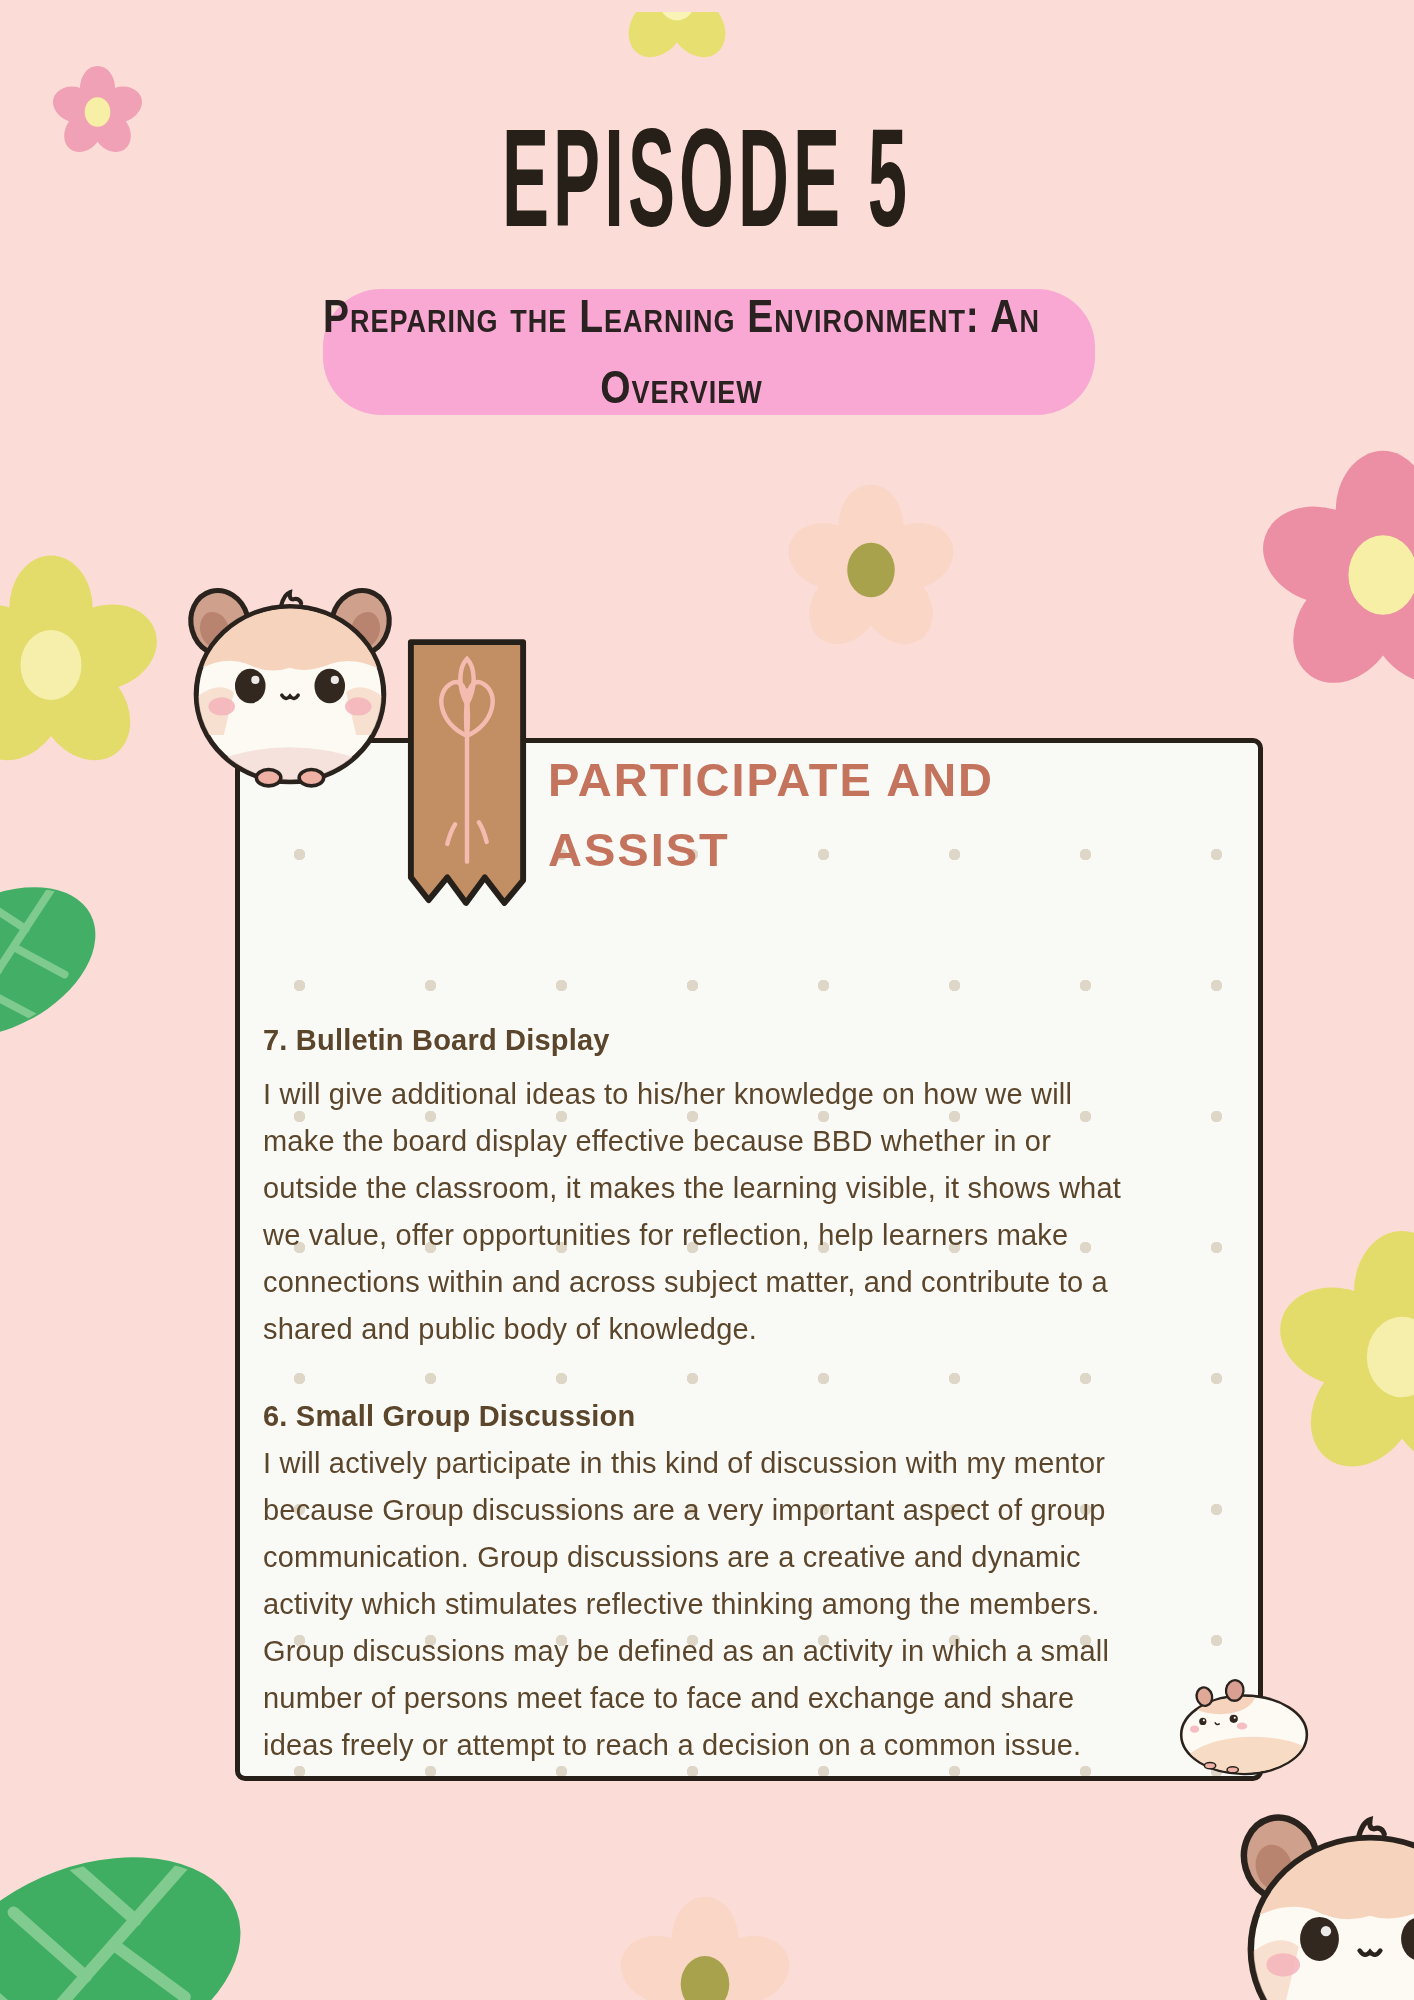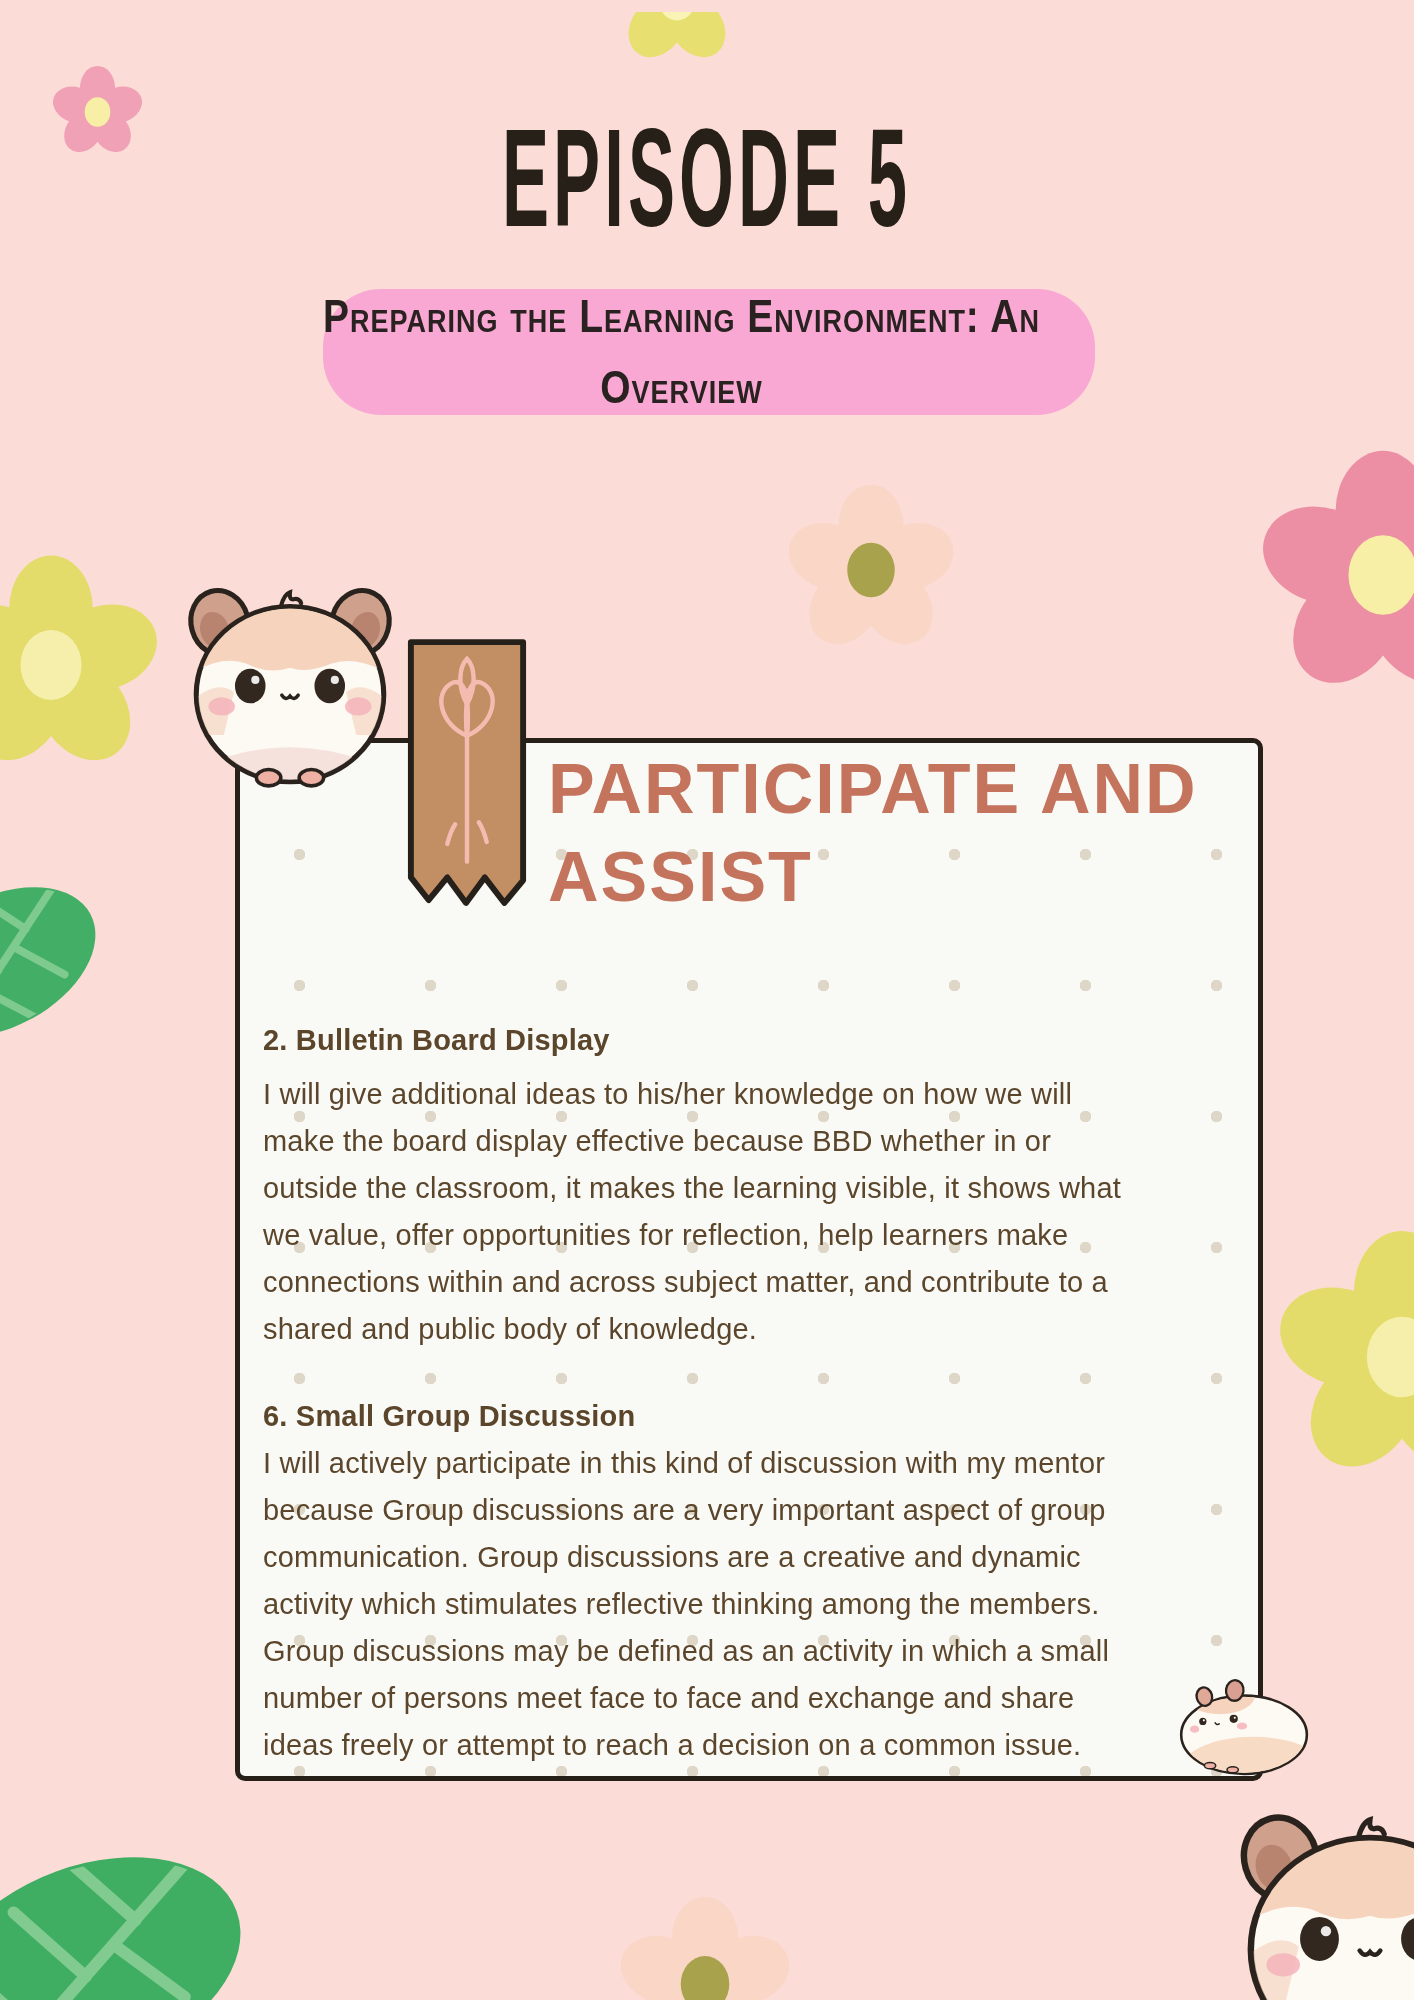--- a/index.html
+++ b/index.html
@@ -31,21 +31,21 @@
   
   #card{
     position:absolute;left:235px;top:726px;width:1028px;height:1043px;
     background:#f9f9f6;border:5px solid #272019;border-radius:10px;
     box-sizing:border-box;z-index:3;
     background-image:radial-gradient(circle,#ded6c7 5.5px,rgba(0,0,0,0) 6px);
     background-size:131px 131px;background-position:-6px 46px;
   }
   #card-heading{
     position:absolute;left:308px;top:2px;
-    font-size:70px;font-weight:800;line-height:88px;letter-spacing:2px;
+    font-size:47px;font-weight:800;line-height:70px;letter-spacing:2px;
     color:#c4735c;white-space:pre-line;
   }
   .cardtext{
     position:absolute;left:23px;right:18px;
     font-size:29px;line-height:47px;color:#5b452b;
     white-space:pre-line;letter-spacing:0.2px;
   }
   .cardtext.bold{font-weight:700;}
   #intro-text{top:180px;}
   #item1-heading{top:274px;}
@@ -169,21 +169,21 @@
   </div>
 
   <div id="banner">
     <div id="subtitle-text">Preparing the Learning Environment: An
 Overview</div>
   </div>
 
   <div id="card">
     <div id="card-heading">PARTICIPATE AND
 ASSIST</div>
-    <div id="item1-heading" class="cardtext bold">2. Bulletin Board Display</div>
+    <div id="item1-heading" class="cardtext bold">7. Bulletin Board Display</div>
     <div id="item1-body" class="cardtext">I will give additional ideas to his/her knowledge on how we will
 make the board display effective because BBD whether in or
 outside the classroom, it makes the learning visible, it shows what
 we value, offer opportunities for reflection, help learners make
 connections within and across subject matter, and contribute to a
 shared and public body of knowledge.</div>
     <div id="item2-heading" class="cardtext bold">6. Small Group Discussion</div>
     <div id="item2-body" class="cardtext">I will actively participate in this kind of discussion with my mentor
 because Group discussions are a very important aspect of group
 communication. Group discussions are a creative and dynamic

